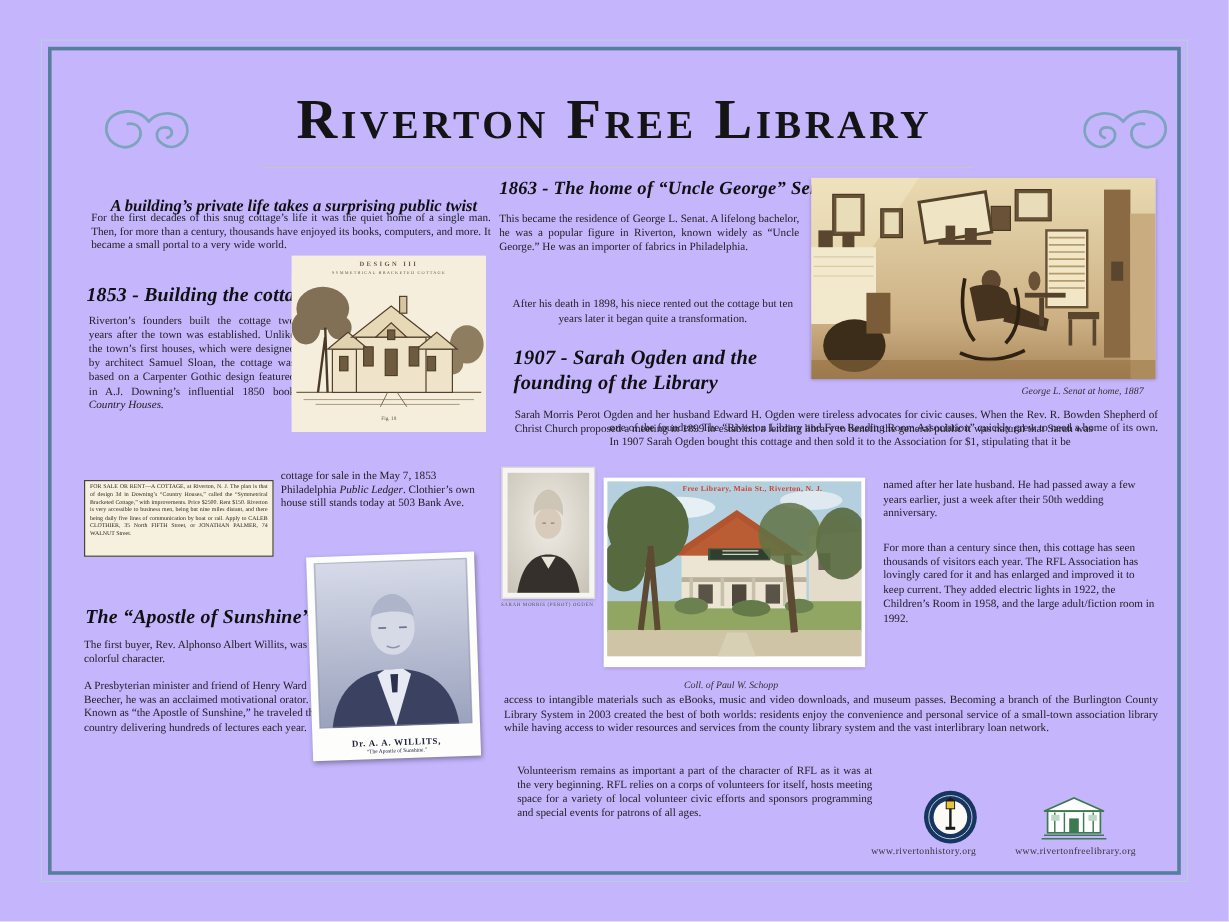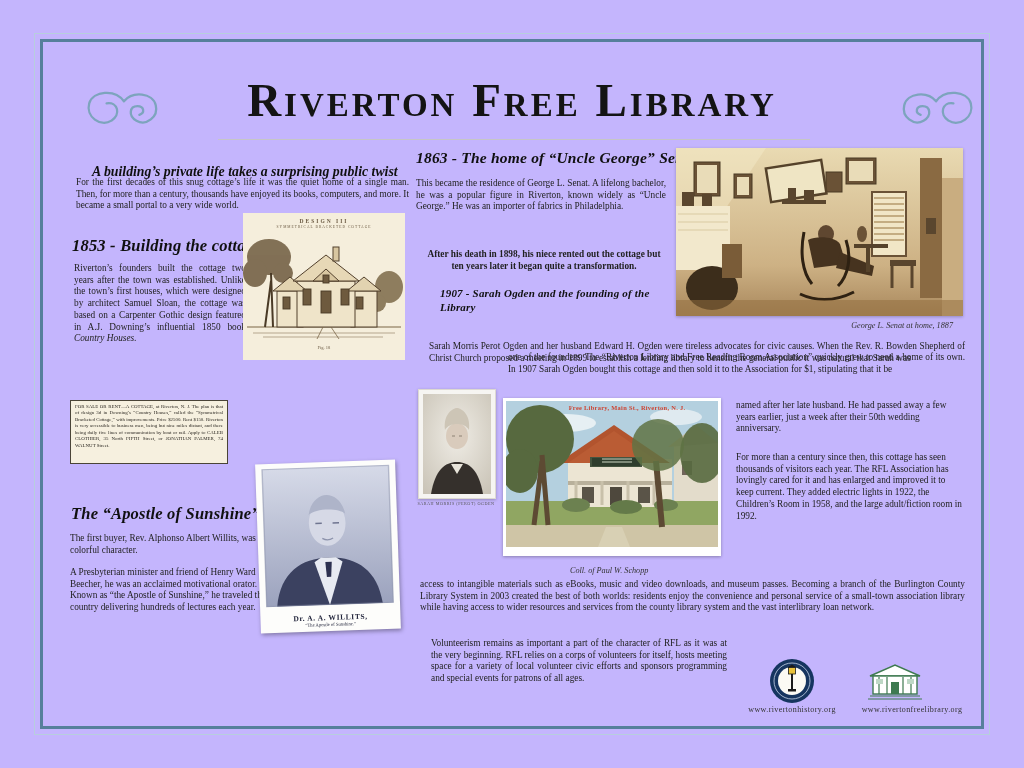--- a/index.html
+++ b/index.html
@@ -30,21 +30,21 @@
   .clipping{background:#f6f0df;border:1px solid #4a4437;padding:3px 4px;
             font-size:4.9px;line-height:1.32;color:#2a2620;text-align:justify;}
   .willits-card{background:#fdfdfb;box-shadow:1px 2px 4px rgba(0,0,0,.35);
                 transform:rotate(-2deg);padding:5px 6px 4px 6px;}
   .willits-cap1{font-size:7.5px;font-weight:700;letter-spacing:.6px;text-align:center;color:#23263c;}
   .willits-cap2{font-size:4.6px;text-align:center;color:#23263c;}
   .photo-frame{box-shadow:0 1px 3px rgba(0,0,0,.25);}
   .postcard{background:#fff;padding:3px;box-shadow:0 1px 3px rgba(0,0,0,.3);}
   .postcard-title{font-size:6.4px;font-weight:700;color:#cc4433;letter-spacing:.3px;text-align:center;}
   .credit{font-style:italic;font-size:8.6px;line-height:1.3;color:#2a2a2a;text-align:center;}
-  .url{font-size:8px;letter-spacing:.4px;color:#333;text-align:center;}
+  .url{font-size:8px;letter-spacing:.4px;color:#333;}
 </style>
 </head>
 <body>
 
 <div id="stage">
 
   <div class="abs frame-outer"></div>
   <div class="abs frame-inner"></div>
 
   <div class="abs" style="left:78px;top:84px;width:88px;height:54px;">
@@ -107,20 +107,21 @@
       </g>
 
       <path d="M80 98 L74 110 M88 98 L96 110" stroke="#7a6647" stroke-width=".8" fill="none"></path>
     </svg>
     <div class="engr-fig">Fig. 18</div>
   </div>
 
 
   <div class="abs clipping" style="left:70px;top:400px;width:148px;height:56px;overflow:hidden;">FOR SALE OR RENT—A COTTAGE, at Riverton, N. J.  The plan is that of design 3d in Downing’s “Country Houses,” called the “Symmetrical Bracketed Cottage,” with improvements.  Price $2500.  Rent $150.  Riverton is very accessible to business men, being but nine miles distant, and there being daily five lines of communication by boat or rail.  Apply to CALEB CLOTHIER, 35 North FIFTH Street, or JONATHAN PALMER, 74 WALNUT Street.</div>
 
+  <div class="abs bt" style="left:234px;top:392px;width:178px;"><span>cottage for sale in the May 7, 1853 Philadelphia </span><span class="it">Public Ledger</span><span>.  Clothier’s own house still stands today at 503 Bank Ave.</span></div>
 
   <div class="abs h-sec" style="left:71px;top:504px;">The “Apostle of Sunshine”</div>
   <div class="abs bt" style="left:70px;top:533px;width:198px;">The first buyer, Rev. Alphonso Albert Willits, was a colorful character.</div>
   <div class="abs bt" style="left:70px;top:567px;width:202px;">A Presbyterian minister and friend of Henry Ward Beecher, he was an acclaimed motivational orator.  Known as “the Apostle of Sunshine,” he traveled the country delivering hundreds of lectures each year.</div>
 
   <div class="abs willits-card" style="left:258px;top:462px;width:128px;">
     <svg width="128" height="138" viewBox="0 0 118 128">
       <defs>
         <linearGradient id="wg" x1="0" y1="0" x2="0" y2="1">
           <stop offset="0" stop-color="#d6dae8"></stop>
@@ -139,22 +140,22 @@
       <path d="M54 66 Q59 69 64 66" stroke="#8d93ac" stroke-width="1.2" fill="none"></path>
       <rect x="0" y="0" width="118" height="128" fill="none" stroke="#8f96ae" stroke-width="2" opacity=".5"></rect>
     </svg>
     <div class="willits-cap1" style="margin-top:4px;">Dr. A. A. WILLITS,</div>
     <div class="willits-cap2">“The Apostle of Sunshine.”</div>
   </div>
 
 
   <div class="abs h-sec" style="left:416px;top:149px;font-size:15.5px;">1863 - The home of “Uncle George” Senat</div>
   <div class="abs bt just" style="left:416px;top:178px;width:250px;">This became the residence of George L. Senat.  A lifelong bachelor, he was a popular figure in Riverton, known widely as “Uncle George.”  He was an importer of fabrics in Philadelphia.</div>
-  <div class="abs bt ctr" style="left:424px;top:249px;width:240px;font-weight:bold;">After his death in 1898, his niece rented out the cottage but ten years later it began quite a transformation.</div>
-  <div class="abs h-sec" style="left:440px;top:287px;width:215px;font-size:11px;line-height:1.25;">1907 - Sarah Ogden and the founding of the Library</div>
+  <div class="abs bt ctr" style="left:424px;top:249px;width:240px;">After his death in 1898, his niece rented out the cottage but ten years later it began quite a transformation.</div>
+  <div class="abs h-sec" style="left:428px;top:287px;width:215px;font-size:17px;line-height:1.25;">1907 - Sarah Ogden and the founding of the Library</div>
 
   <div class="abs photo-frame" style="left:676px;top:148px;width:287px;height:168px;">
     <svg width="287" height="168" viewBox="0 0 287 168">
       <defs>
         <linearGradient id="sg" x1="0" y1="0" x2="0" y2="1">
           <stop offset="0" stop-color="#e9dab2"></stop>
             <stop offset=".7" stop-color="#cdb184"></stop>
             <stop offset="1" stop-color="#a8875c"></stop>
         </linearGradient>
       </defs>

